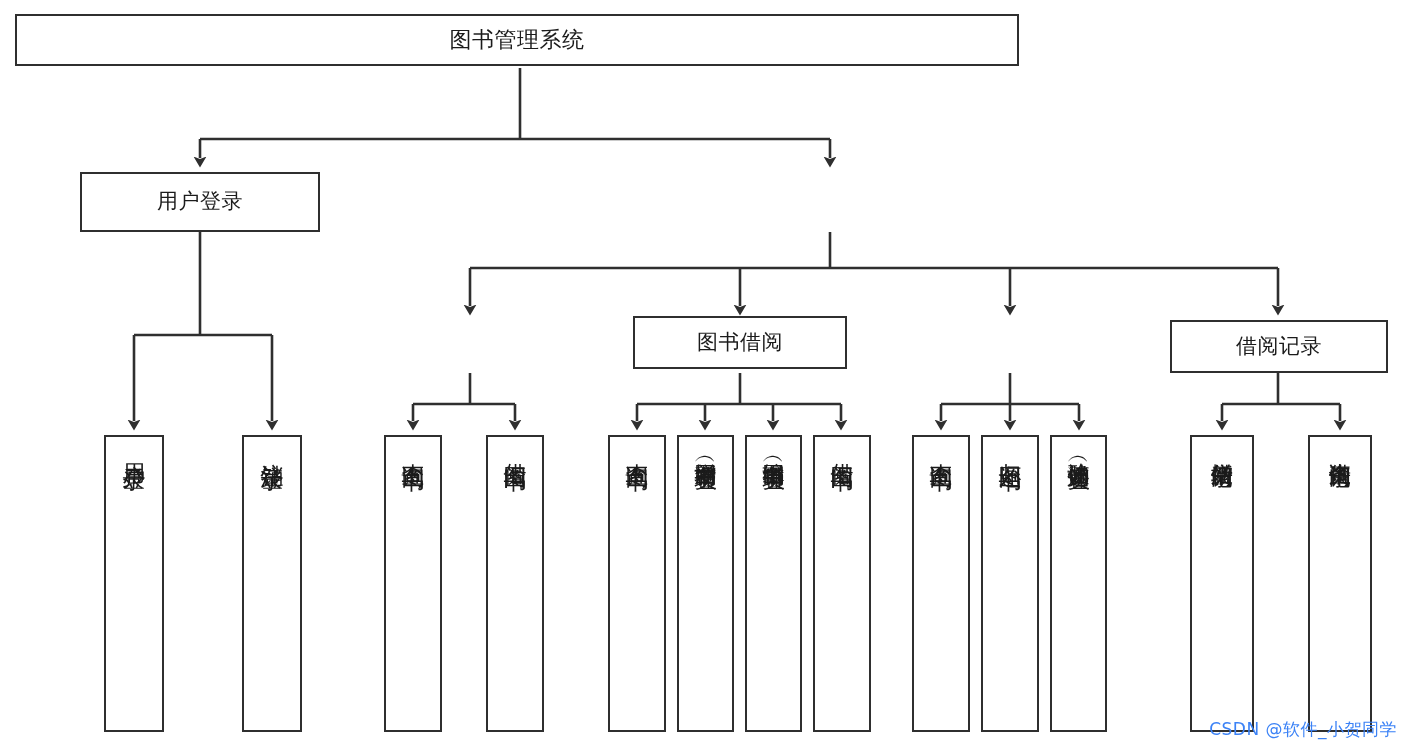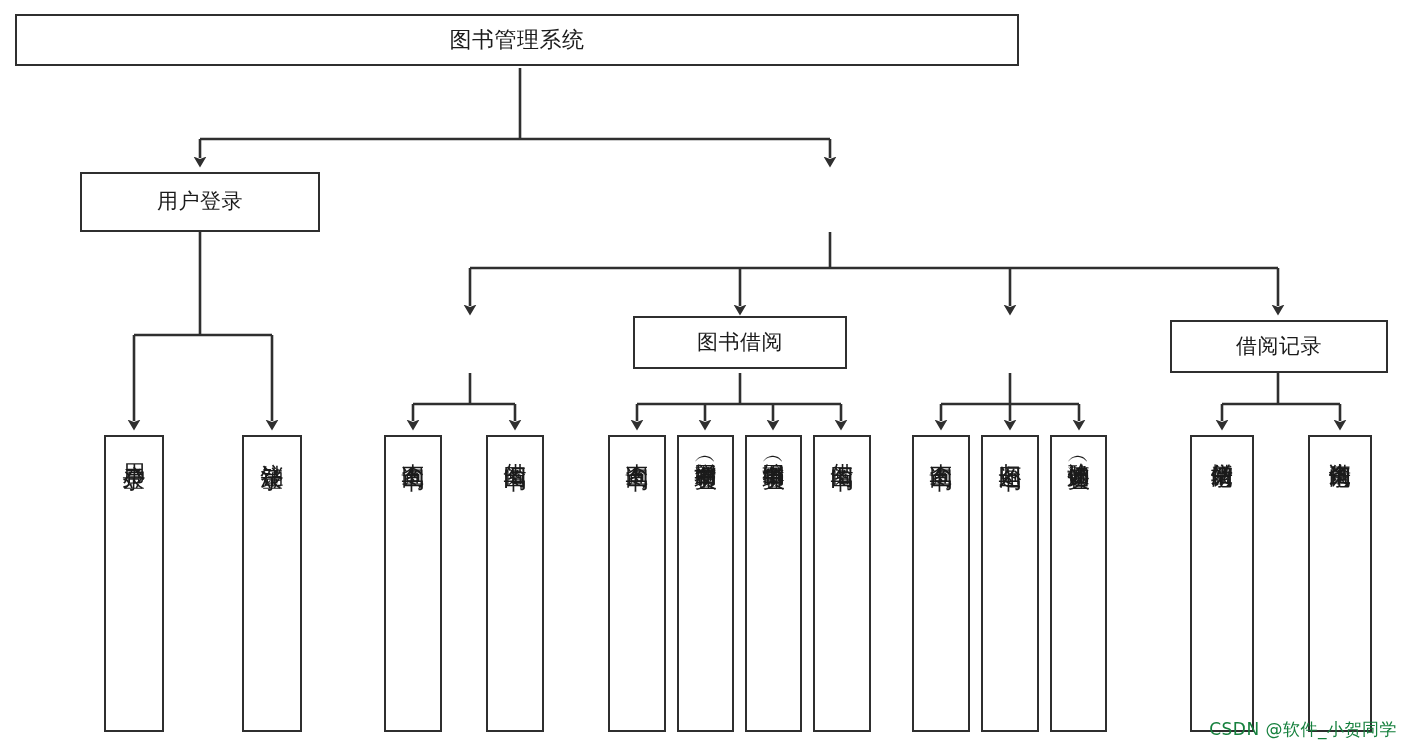--- a/index.html
+++ b/index.html
@@ -67,21 +67,21 @@
   }
   .node.v.tall .lbl {
     font-size: 22px;
     letter-spacing: 1px;
   }
   #watermark {
     position: absolute;
     right: 8px;
     bottom: 6px;
     font-size: 17px;
-    color: #15803d;
+    color: #3b82f6;
     letter-spacing: 0.5px;
     z-index: 5;
     white-space: nowrap;
   }
 </style>
 </head>
 <body>
 
 <div id="canvas">
 

